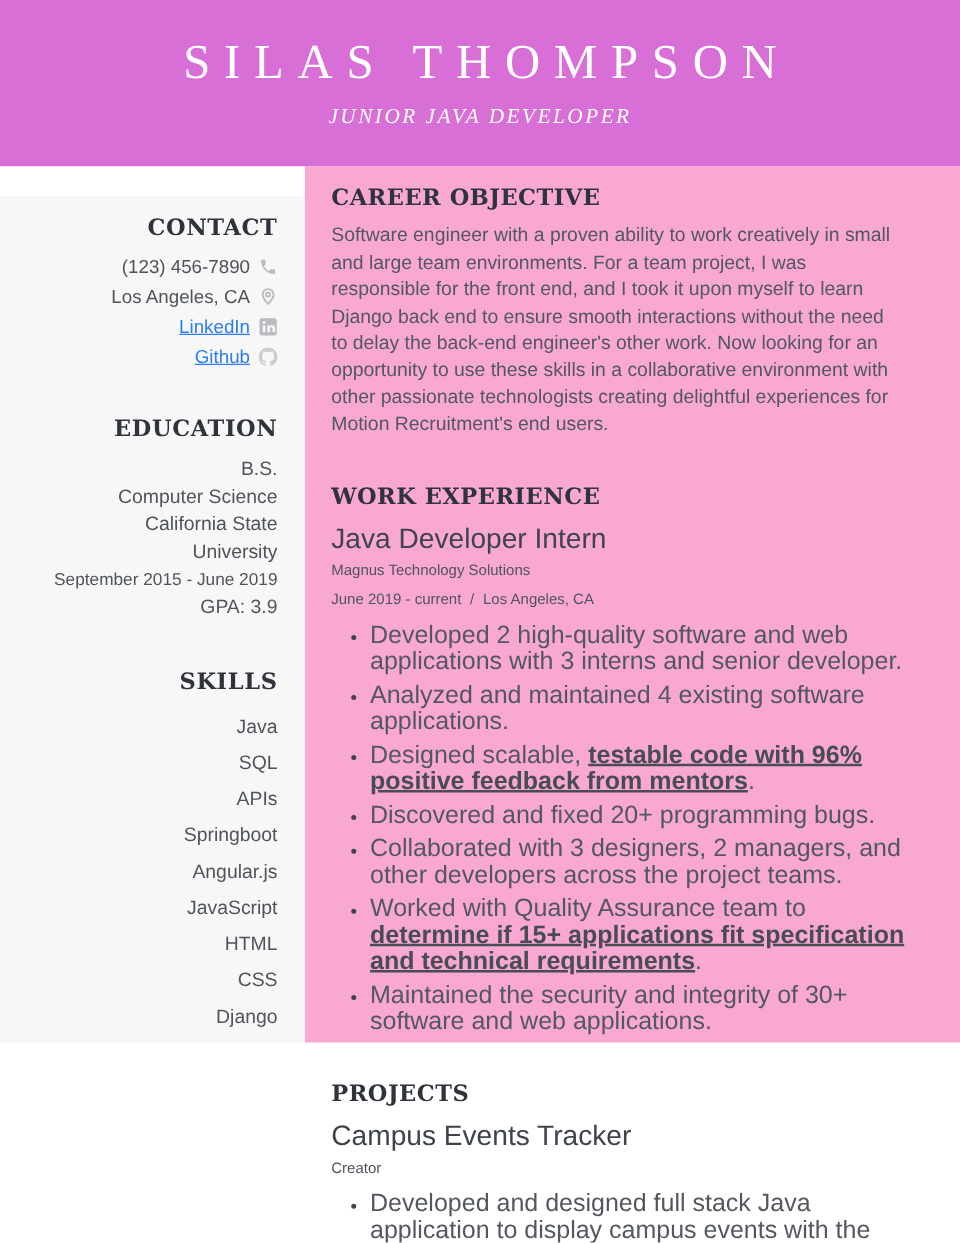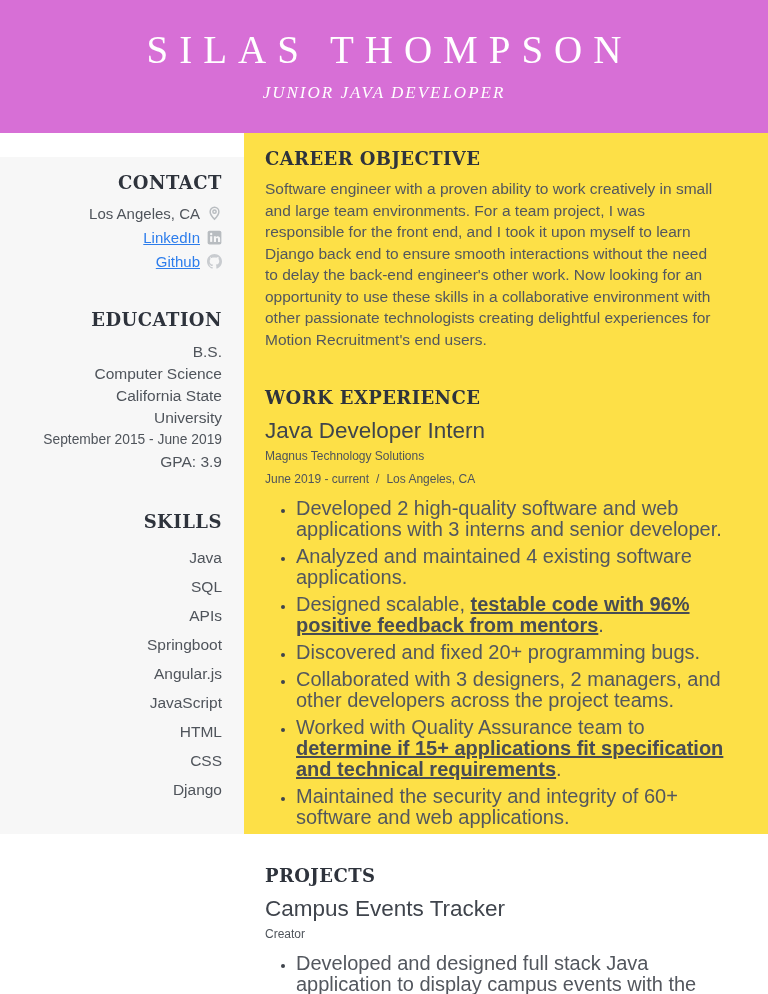--- a/index.html
+++ b/index.html
@@ -75,21 +75,21 @@
   .edu-school { max-width: 168px; margin-left: auto; }
   .edu-dates { font-size: 13.8px; }
 
   .skills-list { list-style: none; }
   .skills-list li { font-size: 15.5px; line-height: 29px; color: #4f545b; }
 
   
   .content {
     flex: 1;
     padding: 15px 44px 20px 21px;
-    background: #fde047;
+    background: #f9a8d4;
   }
   .content section + section { margin-top: 37px; }
   .main-heading {
     font-family: "DejaVu Serif", "Liberation Serif", serif;
     font-weight: 700;
     font-size: 18px;
     color: #2e333c;
     letter-spacing: 0.4px;
     margin-bottom: 9px;
   }
@@ -136,20 +136,28 @@
   </header>
 
   <div class="columns">
 
     <aside class="sidebar">
 
       <section class="side-section">
         <h2 class="side-heading">CONTACT</h2>
 
 
+        <div class="contact-row">
+          <span>(123) 456-7890</span>
+          <span class="contact-icon">
+            <svg viewBox="0 0 24 24" fill="#b8bcc0">
+                <path d="M6.62 10.79c1.44 2.83 3.76 5.14 6.59 6.59l2.2-2.21c.27-.27.67-.36 1.02-.24 1.12.37 2.33.57 3.57.57.55 0 1 .45 1 1V20c0 .55-.45 1-1 1-9.39 0-17-7.61-17-17 0-.55.45-1 1-1h3.5c.55 0 1 .45 1 1 0 1.25.2 2.45.57 3.57.11.35.03.74-.25 1.02l-2.2 2.2z"></path>
+              </svg>
+          </span>
+        </div>
 
         <div class="contact-row">
           <span>Los Angeles, CA</span>
           <span class="contact-icon">
             <svg viewBox="0 0 24 24" fill="none" stroke="#b8bcc0" stroke-width="2.4">
                 <path d="M12 21s-7-7.1-7-12a7 7 0 0 1 14 0c0 4.9-7 12-7 12z"></path>
                 <circle cx="12" cy="9" r="2.6"></circle>
               </svg>
           </span>
         </div>
@@ -216,21 +224,21 @@
         <div class="sub-line">
           <span>June 2019 - current</span><span class="meta-sep">/</span><span>Los Angeles, CA</span>
         </div>
         <ul class="bullets">
             <li><span>Developed 2 high-quality software and web applications with 3 interns and senior developer.</span></li>
             <li><span>Analyzed and maintained 4 existing software applications.</span></li>
             <li><span>Designed scalable, </span><span class="bold-underline">testable code with 96% positive feedback from mentors</span><span>.</span></li>
             <li><span>Discovered and fixed 20+ programming bugs.</span></li>
             <li><span>Collaborated with 3 designers, 2 managers, and other developers across the project teams.</span></li>
             <li><span>Worked with Quality Assurance team to </span><span class="bold-underline">determine if 15+ applications fit specification and technical requirements</span><span>.</span></li>
-            <li><span>Maintained the security and integrity of 60+ software and web applications.</span></li>
+            <li><span>Maintained the security and integrity of 30+ software and web applications.</span></li>
           </ul>
       </section>
 
       <section>
         <h2 class="main-heading">PROJECTS</h2>
         <h3 class="job-title">Campus Events Tracker</h3>
         <div class="sub-line">Creator</div>
         <ul class="bullets">
             <li><span>Developed and designed full stack Java application to display campus events with the application while updating every 24 hours.</span></li>
             <li><span>Used Travis for hosting to facilitate open source contributions from other college students.</span></li>

